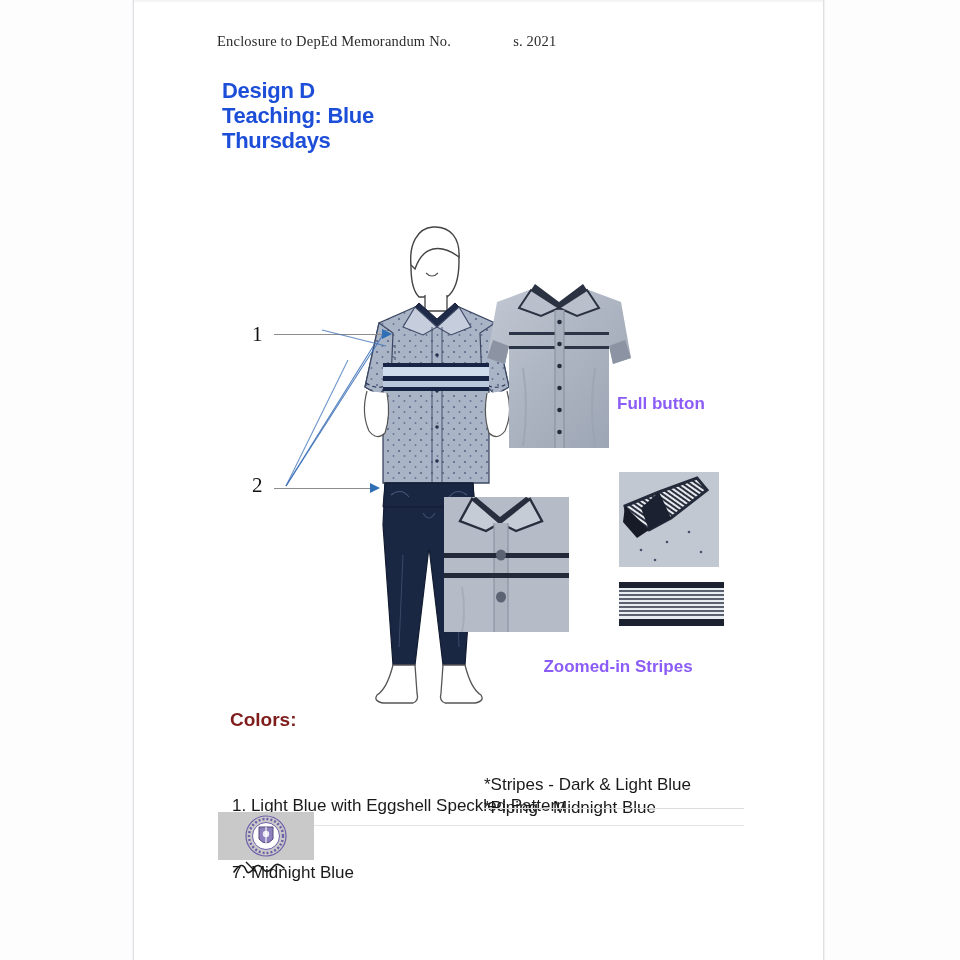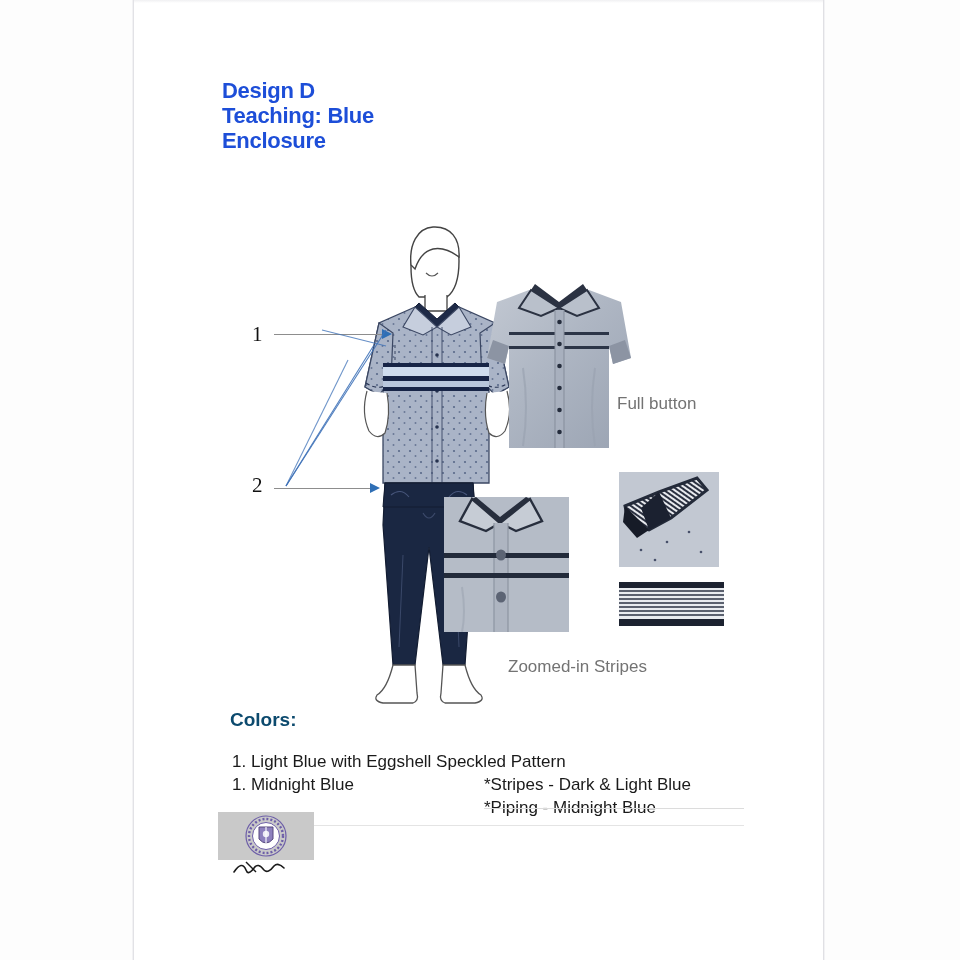--- a/index.html
+++ b/index.html
@@ -58,51 +58,54 @@
   .arrow-1{left:248px;top:329px;}
   .arrow-2{left:236px;top:483px;}
 
   
   .photo{position:absolute;}
   .photo-main{left:345px;top:272px;width:160px;height:180px;}
   .photo-stripes{left:310px;top:497px;width:125px;height:135px;}
   .photo-collar{left:485px;top:472px;width:100px;height:95px;}
   .photo-piping{left:485px;top:580px;width:105px;height:50px;}
 
-  .lbl{position:absolute;font-size:17px;color:#737373;}
+  .lbl{position:absolute;font-size:17px;color:#8b5cf6;font-weight:bold;}
   .lbl-full{left:483px;top:394px;}
-  .lbl-zoom{left:374px;top:655px;line-height:23px;width:220px;}
+  .lbl-zoom{left:374px;top:655px;text-align:center;line-height:23px;width:220px;}
   .lbl-zoom span{display:block;}
 
   
-  .colors-head{position:absolute;left:96px;top:709px;font-size:19px;font-weight:bold;color:#0c4a6e;}
+  .colors-head{position:absolute;left:96px;top:709px;font-size:19px;font-weight:bold;color:#7f1d1d;}
   .colors-list{position:absolute;left:98px;top:750px;font-size:17px;color:#1a1a1a;line-height:23px;}
-  .colors-list .row{white-space:nowrap;}
+  .colors-list .row{white-space:nowrap;margin-top:44px;}
   .notes{position:absolute;left:350px;top:773px;font-size:17px;color:#1a1a1a;line-height:23px;}
   .notes span{display:block;white-space:nowrap;}
   .rule{position:absolute;left:350px;top:808px;width:260px;height:1px;background:#dcdcdc;}
   .rule2{position:absolute;left:165px;top:825px;width:445px;height:1px;background:#e4e4e4;}
 
   
   .seal-box{position:absolute;left:84px;top:812px;width:96px;height:48px;background:#c9c9c9;}
   .seal{position:absolute;left:50%;top:50%;transform:translate(-50%,-50%);}
   .signature{position:absolute;left:96px;top:858px;width:60px;height:20px;}
 </style>
 </head>
 <body>
 
 <div class="viewer">
 
   <div class="page">
 
+    <div class="enclosure">
+      <span>Enclosure to DepEd Memorandum No.</span><span class="gap"></span><span>s. 2021</span>
+    </div>
 
     <div class="title">
       <span class="ln">Design D</span>
       <span class="ln">Teaching: Blue</span>
-      <span class="ln">Enclosure</span>
+      <span class="ln">Thursdays</span>
     </div>
 
     <div class="sketch">
       <svg width="220" height="520" viewBox="0 0 220 520">
         <defs>
           <pattern id="speck" width="11" height="11" patternUnits="userSpaceOnUse">
             <rect width="11" height="11" fill="#aab4c7"></rect>
             <circle cx="3" cy="3" r="1.1" fill="#3d4f73" opacity=".75"></circle>
             <circle cx="8.5" cy="8" r="1.0" fill="#3d4f73" opacity=".6"></circle>
           </pattern>
@@ -271,21 +274,21 @@
       </svg>
     </div>
 
     <div class="lbl lbl-zoom">
       <span>Zoomed-in Stripes</span>
     </div>
 
     <div class="colors-head">Colors:</div>
     <div class="colors-list">
       <div class="row">1. Light Blue with Eggshell Speckled Pattern</div>
-      <div class="row">1. Midnight Blue</div>
+      <div class="row">7. Midnight Blue</div>
     </div>
     <div class="notes">
       <span>*Stripes - Dark &amp; Light Blue</span>
       <span>*Piping - Midnight Blue</span>
     </div>
     <div class="rule"></div>
     <div class="rule2"></div>
 
     <div class="seal-box">
       <svg class="seal" width="42" height="42" viewBox="0 0 42 42">

